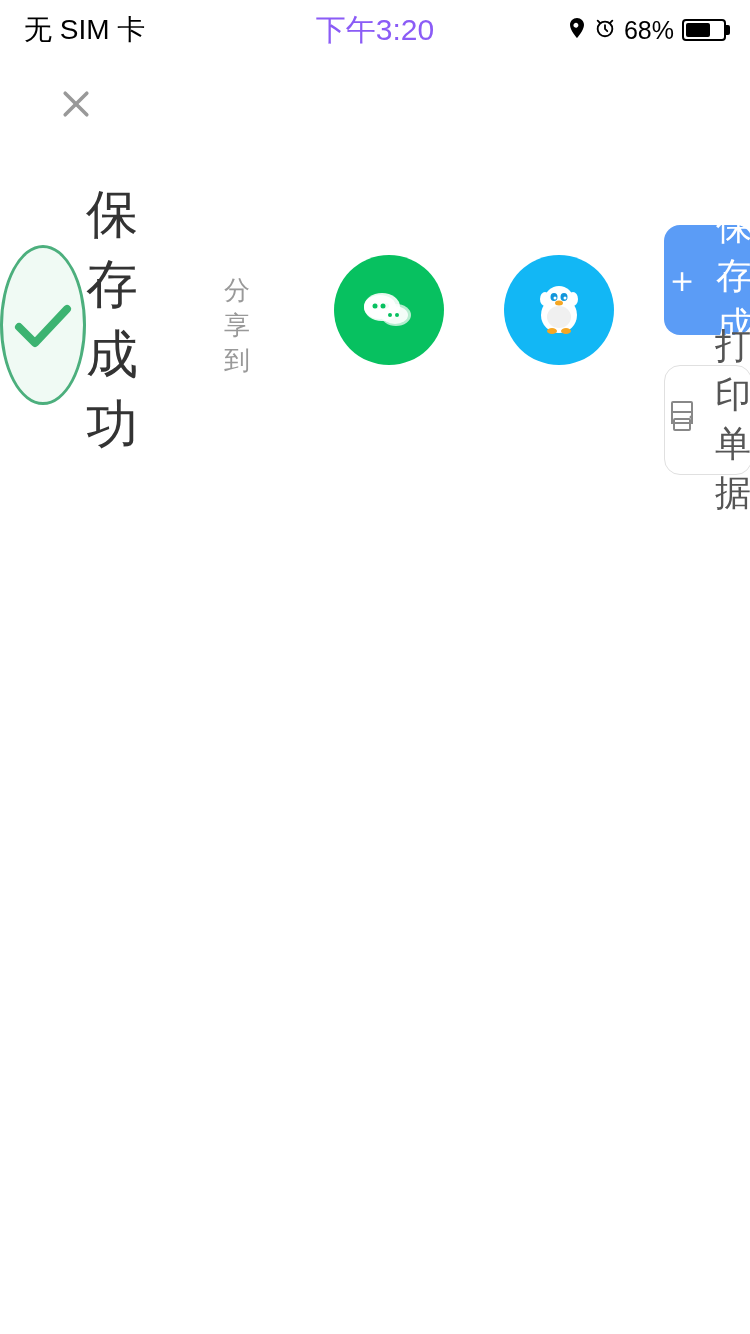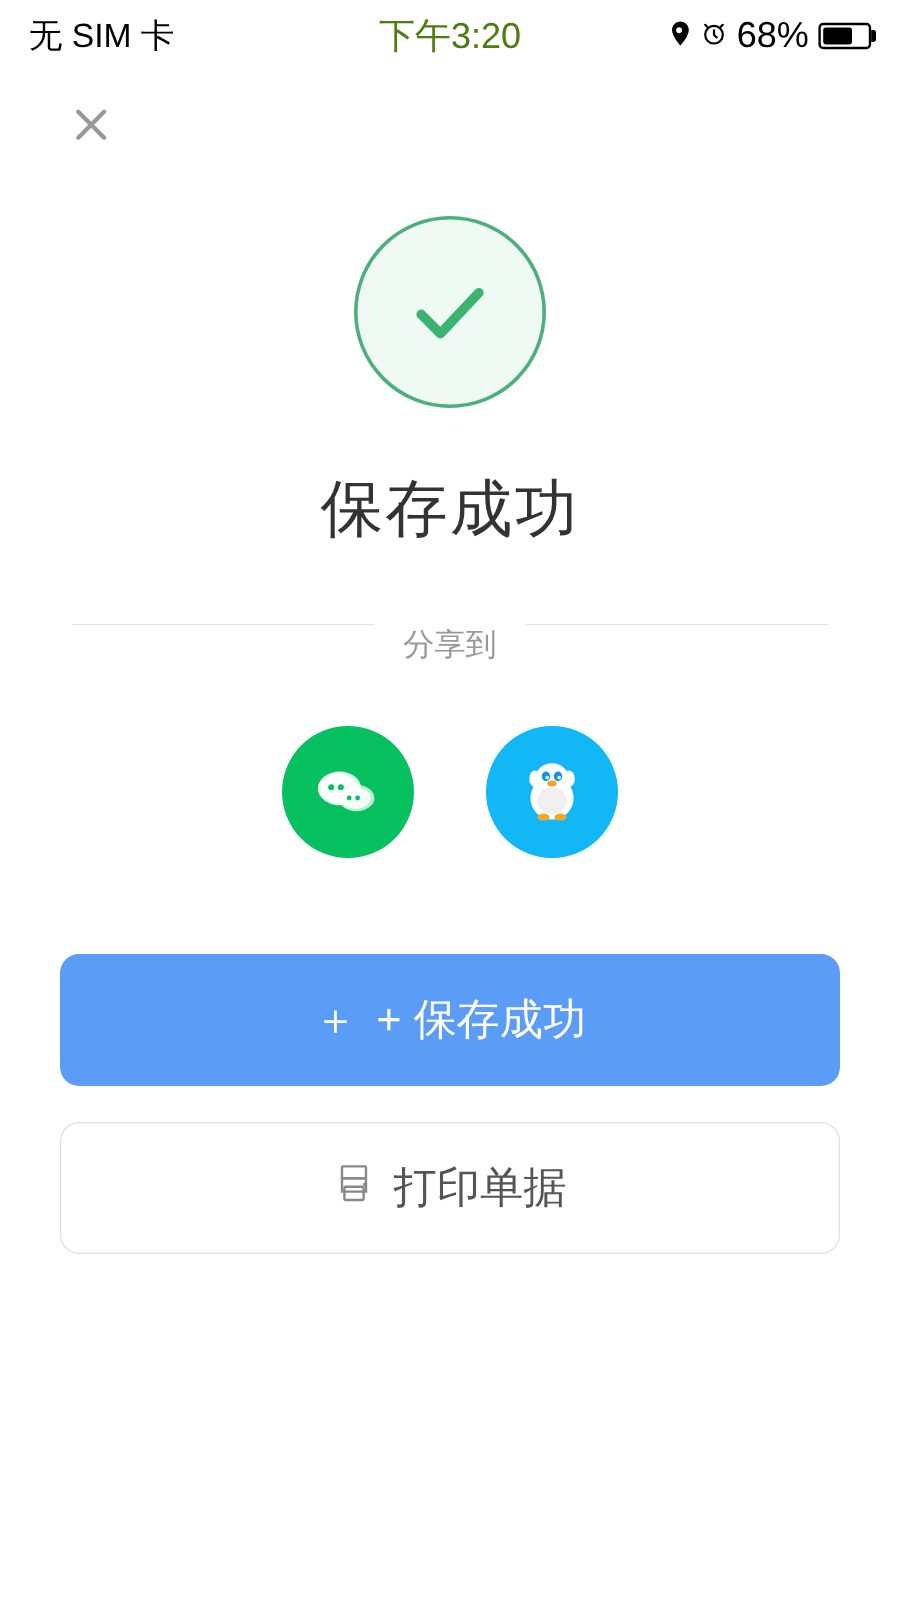--- a/index.html
+++ b/index.html
@@ -30,31 +30,31 @@
       align-items: center;
       gap: 8px;
       font-size: 28px;
       color: #000;
       text-align: center;
     }
 
     .status-center {
       font-size: 30px;
       font-weight: 500;
-      color: #4d7c0f;
+      color: #8b5cf6;
       position: absolute;
       left: 50%;
       transform: translateX(-50%);
     }
 
     .status-right {
       display: flex;
       align-items: center;
       gap: 8px;
-      font-size: 30px;
+      font-size: 25px;
       color: #000;
     }
 
     .battery-bar {
       width: 44px;
       height: 22px;
       border: 2px solid #000;
       border-radius: 4px;
       position: relative;
       display: flex;
@@ -95,21 +95,21 @@
     }
 
     .close-btn svg {
       width: 36px;
       height: 36px;
     }
 
     
     .main-content {
       display: flex;
-      flex-direction: column;
+      flex-direction: row;
       align-items: center;
       padding-top: 120px;
     }
 
     
     .success-circle {
       width: 160px;
       height: 160px;
       border-radius: 50%;
       border: 3px solid #4caf7d;

